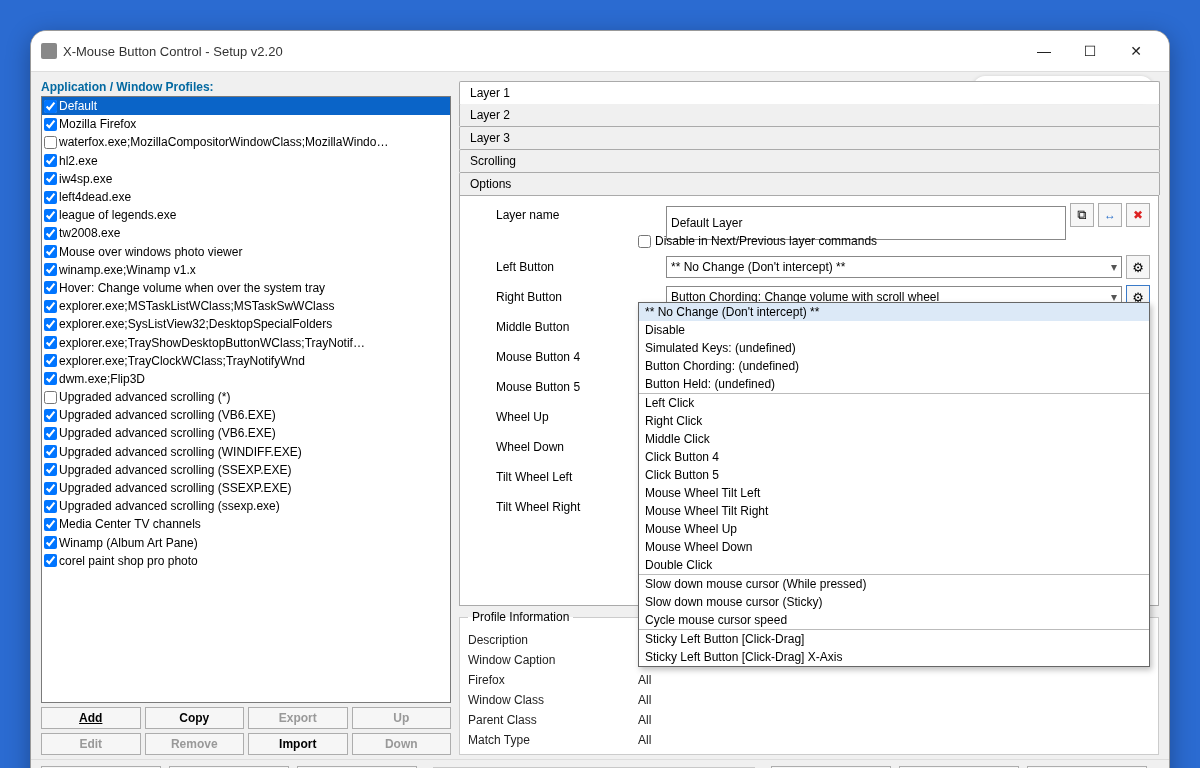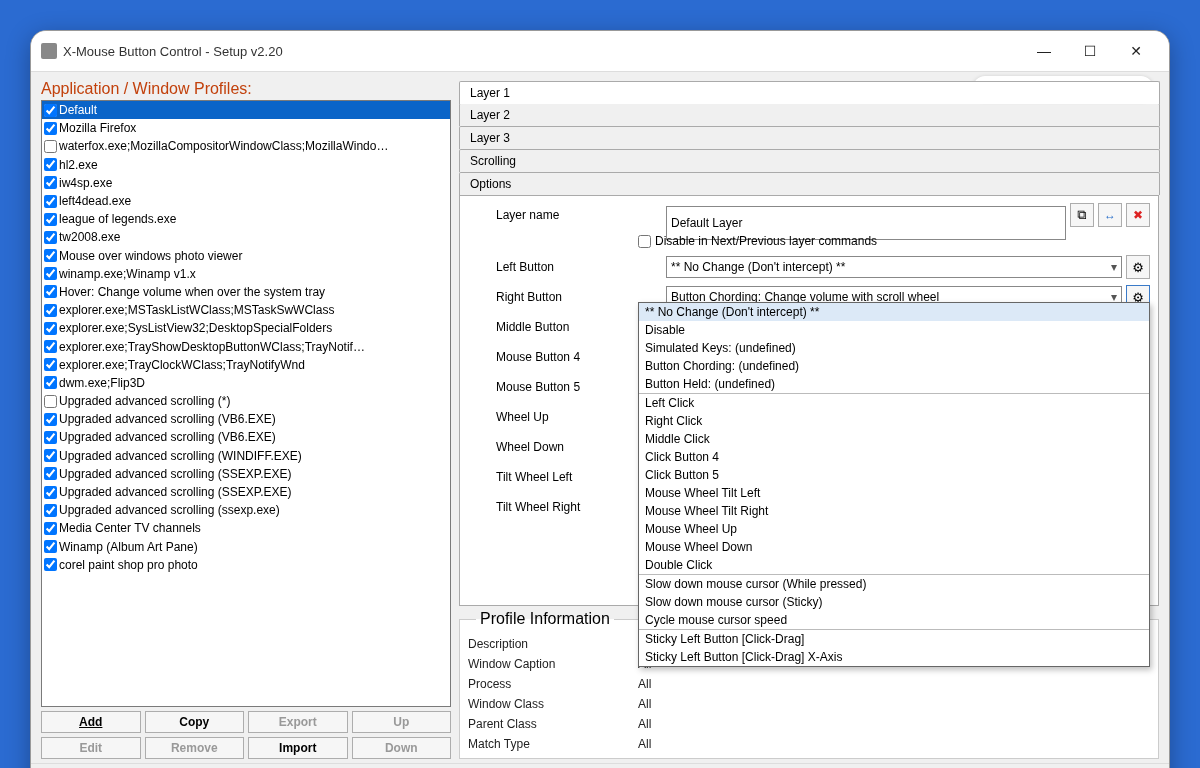--- a/index.html
+++ b/index.html
@@ -5,21 +5,21 @@
 * { box-sizing: border-box; margin: 0; padding: 0; font-family: "Segoe UI", Tahoma, sans-serif; font-size: 12px; }
 body { background: #2b6bd1; padding: 30px; }
 .window { background: #f0f0f0; border: 1px solid #999; border-radius: 16px; box-shadow: 0 6px 24px rgba(0,0,0,0.3); width: 1140px; margin: 0 auto; overflow: hidden; }
 .titlebar { display:flex; align-items:center; padding: 6px 10px; background:#fff; border-bottom:1px solid #ddd; }
 .titlebar .ico { width:16px;height:16px;background:#888;border-radius:2px;margin-right:6px; display:inline-block;}
 .titlebar .title { flex:1; color:#333; font-size:13px;}
 .winbtns { display:flex; gap:0; }
 .winbtn { width:46px; height:28px; display:flex;align-items:center;justify-content:center; font-size:14px; color:#222; cursor:pointer;}
 .content { display:flex; padding:8px 10px 4px 10px; gap:8px; }
 .leftpane { width:410px; display:flex; flex-direction:column; }
-.section-label { font-size:16px; color:#c2410c; margin-bottom:2px; }
+.section-label { font-size:12px; color:#0369a1; margin-bottom:2px;font-weight:bold; }
 .profiles { flex:1; border:1px solid #7a7a7a; background:#fff; overflow-y:scroll; height:490px; }
 .profile-row { display:flex; align-items:center; padding:0 2px; height:18.2px; white-space:nowrap; overflow:hidden; text-overflow:ellipsis; }
 .profile-row.selected { background:#0a64c8; color:#fff; }
 .profile-row input[type=checkbox]{ margin-right:2px; width:13px;height:13px;}
 .btnrow { display:flex; gap:4px; margin-top:4px; }
 .btn { flex:1; height:22px; background:#f6f6f6; border:1px solid #adadad; cursor:pointer; display:flex;align-items:center;justify-content:center;font-weight:bold;}
 .btn.disabled { color:#999; cursor:default; }
 .rightpane { flex:1; display:flex; flex-direction:column; position:relative; }
 .tabs { display:flex; border-bottom:1px solid #aaa;flex-direction:column; }
 .tab { padding:4px 10px; border:1px solid #aaa; border-bottom:none; background:#f0f0f0; margin-right:-1px; cursor:pointer; border-radius:2px 2px 0 0;}
@@ -33,21 +33,21 @@
 .formrow .combo.open { background:#dce9f7; border-color:#3a7ac8;}
 .formrow .combo::after{content:"▾";position:absolute;right:4px;color:#555;}
 .iconbtn { width:24px;height:24px;border:1px solid #adadad;background:#f6f6f6;display:flex;align-items:center;justify-content:center;margin-left:4px;cursor:pointer;}
 .gear::before{content:"⚙";font-size:13px;}
 .copy::before{content:"⧉";font-size:13px;}
 .swap::before{content:"↔";color:#2a6fc9;font-weight:bold;}
 .xred::before{content:"✖";color:#d22;}
 .checkrow { display:flex;align-items:center; margin:2px 0 8px 170px; }
 .checkrow input{margin-right:4px;}
 .group { border:1px solid #ccc; padding:6px 8px 4px 8px; margin-top:4px; background:#fff;}
-.group legend{font-size:16px;padding:0 4px;margin-left:8px;}
+.group legend{font-size:12px;padding:0 4px;}
 .inforow{display:flex;height:20px;align-items:center;}
 .inforow .k{width:170px;color:#222;}
 .inforow .v{flex:1;color:#222;}
 .dropdown { position:absolute; top:106px; left:178px; right:8px; border:1px solid #666; background:#fff; box-shadow:2px 3px 6px rgba(0,0,0,0.25); z-index:50; max-height:380px; overflow-y:scroll;}
 .dd-item{padding:2px 6px;cursor:pointer;white-space:nowrap;}
 .dd-item:hover, .dd-item.hl{background:#dce9f7;}
 .dd-sep{border-top:1px solid #bbb; margin:0;}
 .bottombar { display:flex; align-items:center; padding:6px 22px 10px 10px; gap:8px; border-top:1px solid #ddd; background:#f0f0f0;}
 .bottombar .probox{border:1px solid #c8c8c8;padding:3px 8px; background:#f6f6f6;flex:1;margin:0 8px;}
 .bbtn{width:120px;height:24px;background:#f6f6f6;border:1px solid #adadad;cursor:pointer;}
@@ -299,21 +299,21 @@
         <legend>Profile Information</legend>
         <div class="inforow">
             <div class="k">Description</div>
             <div class="v">Defa</div>
           </div>
         <div class="inforow">
             <div class="k">Window Caption</div>
             <div class="v">All</div>
           </div>
         <div class="inforow">
-            <div class="k">Process</div>
+            <div class="k">Firefox</div>
             <div class="v">All</div>
           </div>
         <div class="inforow">
             <div class="k">Window Class</div>
             <div class="v">All</div>
           </div>
         <div class="inforow">
             <div class="k">Parent Class</div>
             <div class="v">All</div>
           </div>

